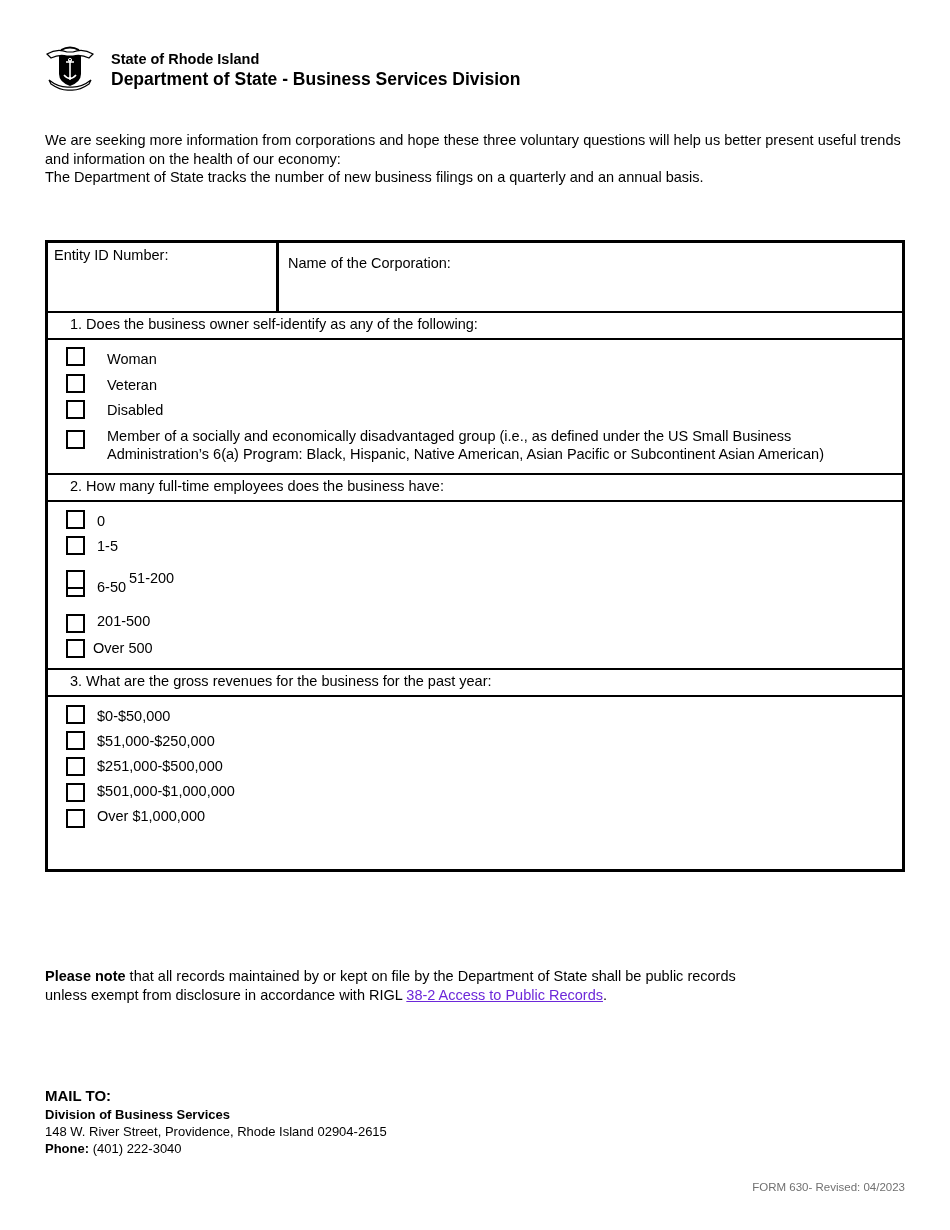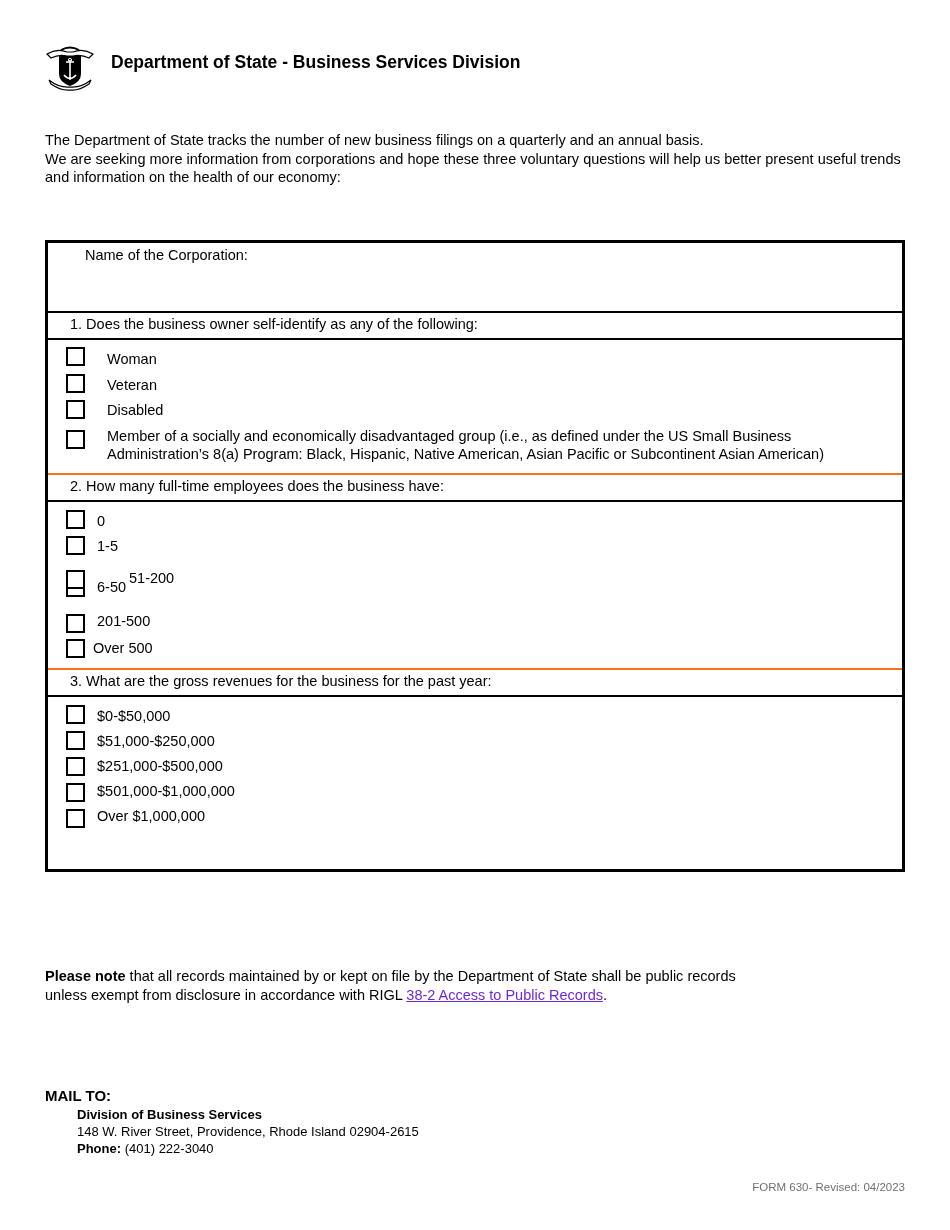--- a/index.html
+++ b/index.html
@@ -15,68 +15,72 @@
 
     .intro { position: absolute; left: 45px; top: 131px; width: 870px; font-size: 14.5px; line-height: 18.5px; }
     .intro p { margin: 0; }
 
     .form-table {
       position: absolute; left: 45px; top: 240px; width: 854px; height: 626px;
       border: 3px solid #000; box-sizing: content-box;
     }
     .row-ids { display: flex; height: 68px; border-bottom: 2px solid #000; }
     .cell-entity { width: 216px; border-right: 3px solid #000; padding: 4px 6px; font-size: 14.5px; }
-    .cell-corp { flex: 1; padding: 4px 9px; font-size: 14.5px; margin-left: 28px; }
+    .cell-corp { flex: 1; padding: 12px 9px; font-size: 14.5px; }
     .q-header { height: 27px; border-bottom: 2px solid #000; padding: 3px 6px 0 22px; font-size: 14.5px; box-sizing: border-box; }
-    .q-body { border-bottom: 2px solid #f97316; box-sizing: border-box; position: relative; }
+    .q-body { border-bottom: 2px solid #000000; box-sizing: border-box; position: relative; }
     .q-body.last { border-bottom: none; }
     .opt { position: absolute; left: 18px; display: flex; align-items: flex-start; font-size: 14.5px; }
     .cb {
       width: 19px; height: 19px; border: 2px solid #000; box-sizing: border-box; flex: none;
       background: #fff; cursor: pointer;
     }
     .opt-label { line-height: 18px; }
     .q1 .opt-label { margin-left: 22px; }
     .q2 .opt-label, .q3 .opt-label { margin-left: 12px; }
     .q2 .opt-label.tight { margin-left: 8px; }
 
     .note { position: absolute; left: 45px; top: 967px; width: 720px; font-size: 14.5px; line-height: 18.5px; }
     .note a { color: #6d28d9; text-decoration: underline; }
 
     .mail { position: absolute; left: 45px; top: 1086px; }
     .mail-title { font-size: 15px; font-weight: bold; line-height: 20px; }
-    .mail-line { font-size: 13px; line-height: 17px; margin-left: 32px; }
+    .mail-line { font-size: 13px; line-height: 17px; }
     .mail-line b { font-weight: bold; }
 
     .footer-form { position: absolute; right: 45px; top: 1181px; font-size: 11.5px; color: #707070; }
   </style>
 </head>
 <body>
 
 <div class="header">
   <svg class="seal" viewBox="0 0 50 48">
     <path d="M2 10 Q12 4 22 8 L28 8 Q38 4 48 10 L44 14 Q36 10 28 12 L22 12 Q14 10 6 14 Z" fill="#fff" stroke="#000" stroke-width="1.2"></path>
     <path d="M16 6 Q25 1 34 6" fill="none" stroke="#000" stroke-width="2"></path>
     <path d="M14 12 L36 12 L36 30 Q36 38 25 42 Q14 38 14 30 Z" fill="#000"></path>
     <path d="M25 16 L25 36 M21 18 L29 18 M19 31 Q25 38 31 31" stroke="#fff" stroke-width="1.6" fill="none"></path>
     <circle cx="25" cy="16" r="1.6" fill="none" stroke="#fff" stroke-width="1"></circle>
     <path d="M4 36 Q14 44 25 43 Q36 44 46 36 L44 40 Q34 47 25 46 Q16 47 6 40 Z" fill="#fff" stroke="#000" stroke-width="1.2"></path>
   </svg>
   <div class="header-text">
+    <div class="state-name">State of Rhode Island</div>
     <div class="dept-name">Department of State - Business Services Division</div>
   </div>
 </div>
 
 <div class="intro">
+  <p>We are seeking more information from corporations and hope these three voluntary questions will help us better present useful trends and information on the health of our economy:</p>
   <p>The Department of State tracks the number of new business filings on a quarterly and an annual basis.</p>
-  <p>We are seeking more information from corporations and hope these three voluntary questions will help us better present useful trends and information on the health of our economy:</p>
 </div>
 
 <div class="form-table">
   <div class="row-ids">
+    <div class="cell-entity">
+      <span>Entity ID Number:</span>
+    </div>
     <div class="cell-corp">
       <span>Name of the Corporation:</span>
     </div>
   </div>
 
   <div class="q-header">
     <span>1. Does the business owner self-identify as any of the following:</span>
   </div>
   <div class="q-body q1" style="height:135px;">
     <div class="opt" style="top:7px;">
@@ -88,21 +92,21 @@
       <span class="opt-label" style="margin-top:2px;">Veteran</span>
     </div>
     <div class="opt" style="top:60px;">
       <span class="cb"></span>
       <span class="opt-label" style="margin-top:1px;">Disabled</span>
     </div>
     <div class="opt" style="top:90px;">
       <span class="cb"></span>
       <span class="opt-label" style="margin-top:-3px;">
         <span>Member of a socially and economically disadvantaged group (i.e., as defined under the US Small Business</span><br>
-        <span>Administration’s 8(a) Program:  Black, Hispanic, Native American, Asian Pacific or Subcontinent Asian American)</span>
+        <span>Administration’s 6(a) Program:  Black, Hispanic, Native American, Asian Pacific or Subcontinent Asian American)</span>
       </span>
     </div>
   </div>
 
   <div class="q-header">
     <span>2. How many full-time employees does the business have:</span>
   </div>
   <div class="q-body q2" style="height:168px;">
     <div class="opt" style="top:8px;">
       <span class="cb"></span>

